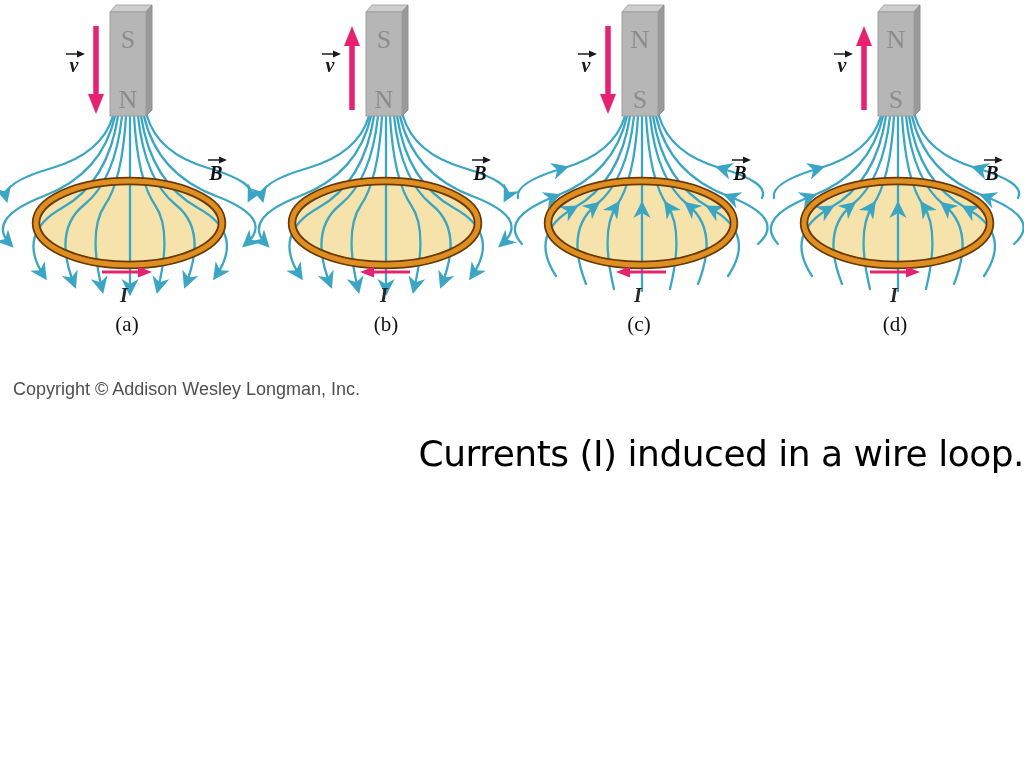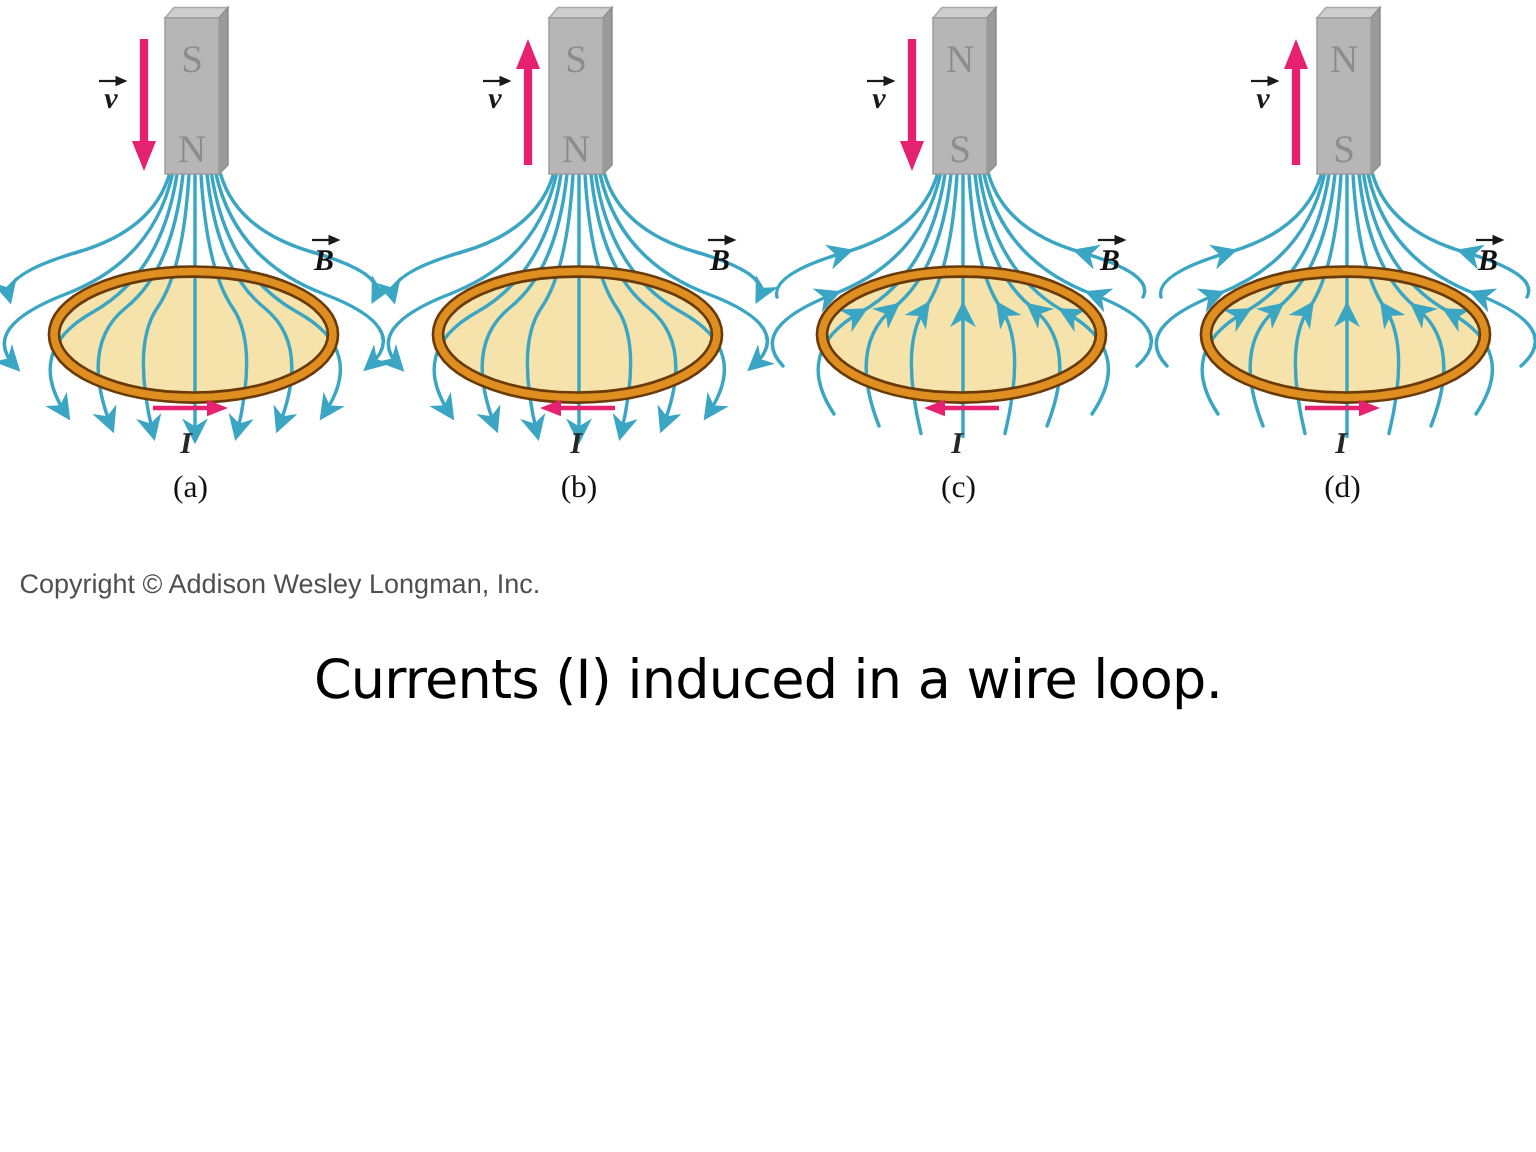--- a/index.html
+++ b/index.html
@@ -16,21 +16,21 @@
   .magnet-side{fill:#9a9a9a;stroke:#8f8f8f;stroke-width:1;}
   .pole{font:400 26px "Liberation Serif",serif;fill:#8c8c8c;text-anchor:middle;}
   .vlab{font:italic 700 20px "Liberation Serif",serif;fill:#1a1a1a;text-anchor:middle;}
   .blab{font:italic 700 20px "Liberation Serif",serif;fill:#111;text-anchor:middle;}
   .ilab{font:italic 700 20px "Liberation Serif",serif;fill:#272727;text-anchor:middle;}
   .plab{font:400 21px "Liberation Serif",serif;fill:#111;text-anchor:middle;}
   .hat{stroke:#1a1a1a;stroke-width:1.5;fill:none;}
   .hatHead{fill:#1a1a1a;}
   .copyright{position:absolute;left:13px;top:343px;font-size:18px;color:#4f4f4f;
              font-family:Liberation Sans, sans-serif;margin-top:36px;}
-  .caption{position:absolute;top:433px;left:0;width:100%;text-align:center;
+  .caption{position:absolute;top:433px;left:0;width:100%;text-align:right;
            font-size:36px;color:#000;letter-spacing:-0.5px;
            font-family:"DejaVu Sans",sans-serif;font-weight:500;}
 </style>
 </head>
 <body>
 
 <div class="page">
   <svg width="0" height="0" style="position:absolute">
     <defs>
       <marker id="fa" viewBox="0 0 10 10" refX="7" refY="5" markerWidth="7.5" markerHeight="7.5" orient="auto">

